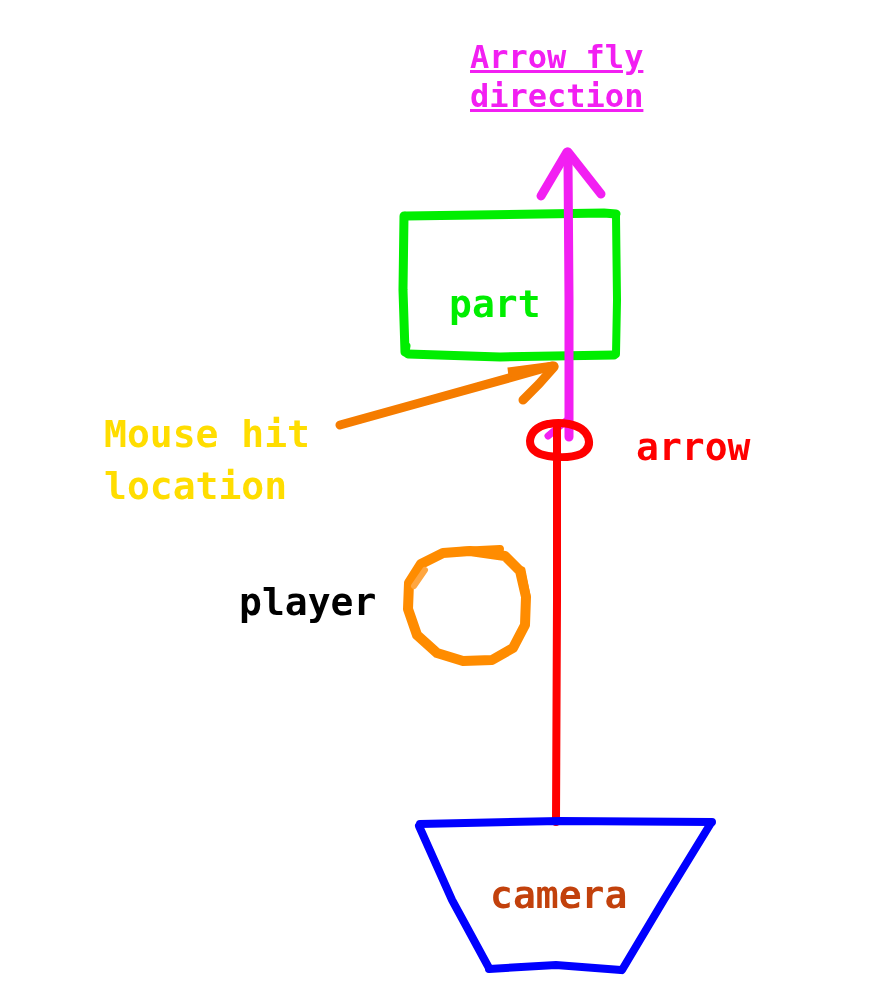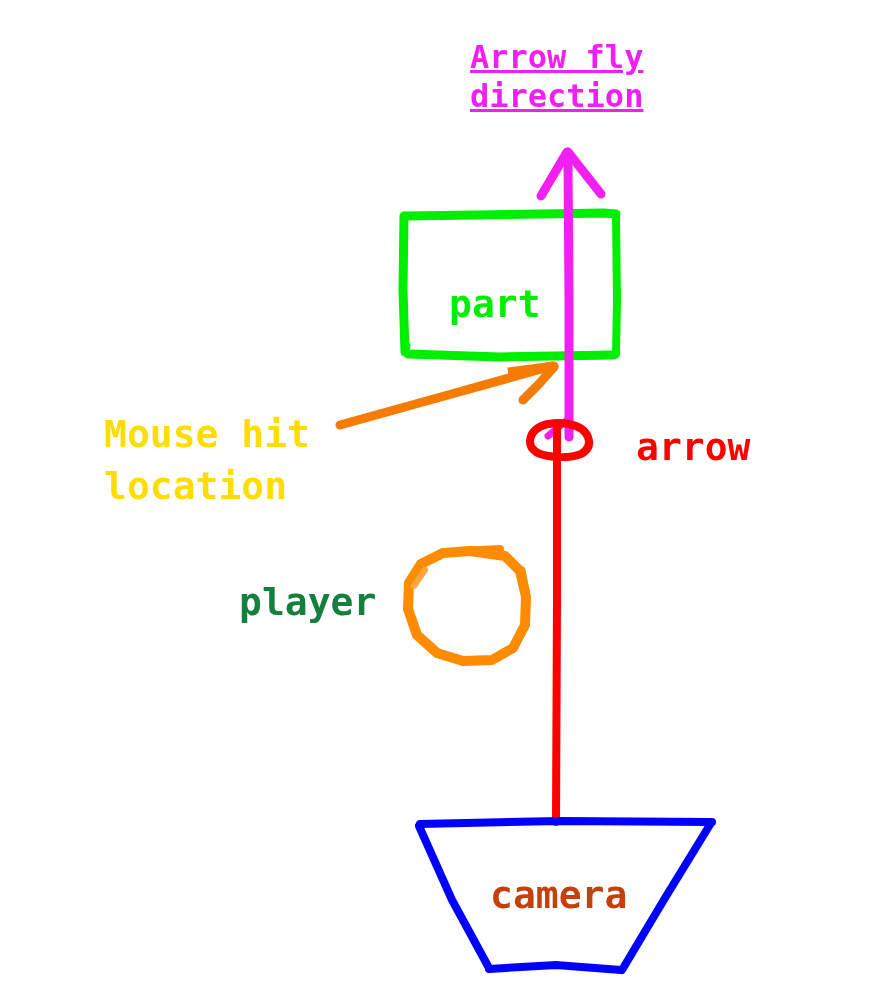--- a/index.html
+++ b/index.html
@@ -55,21 +55,21 @@
   #label-arrow {
     left: 636px;
     top: 428px;
     font-size: 38px;
     color: #ff0000;
   }
   #label-player {
     left: 239px;
     top: 583px;
     font-size: 38px;
-    color: #15803d;
+    color: #000000;
   }
   #label-camera {
     left: 490px;
     top: 876px;
     font-size: 38px;
     color: #c2410c;
   }
 </style>
 </head>
 <body>

